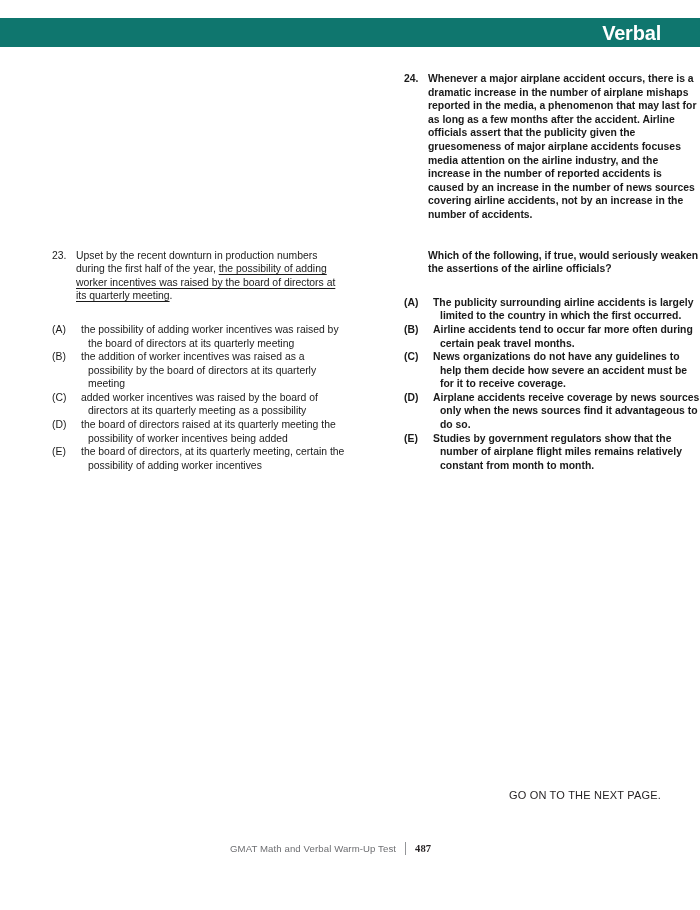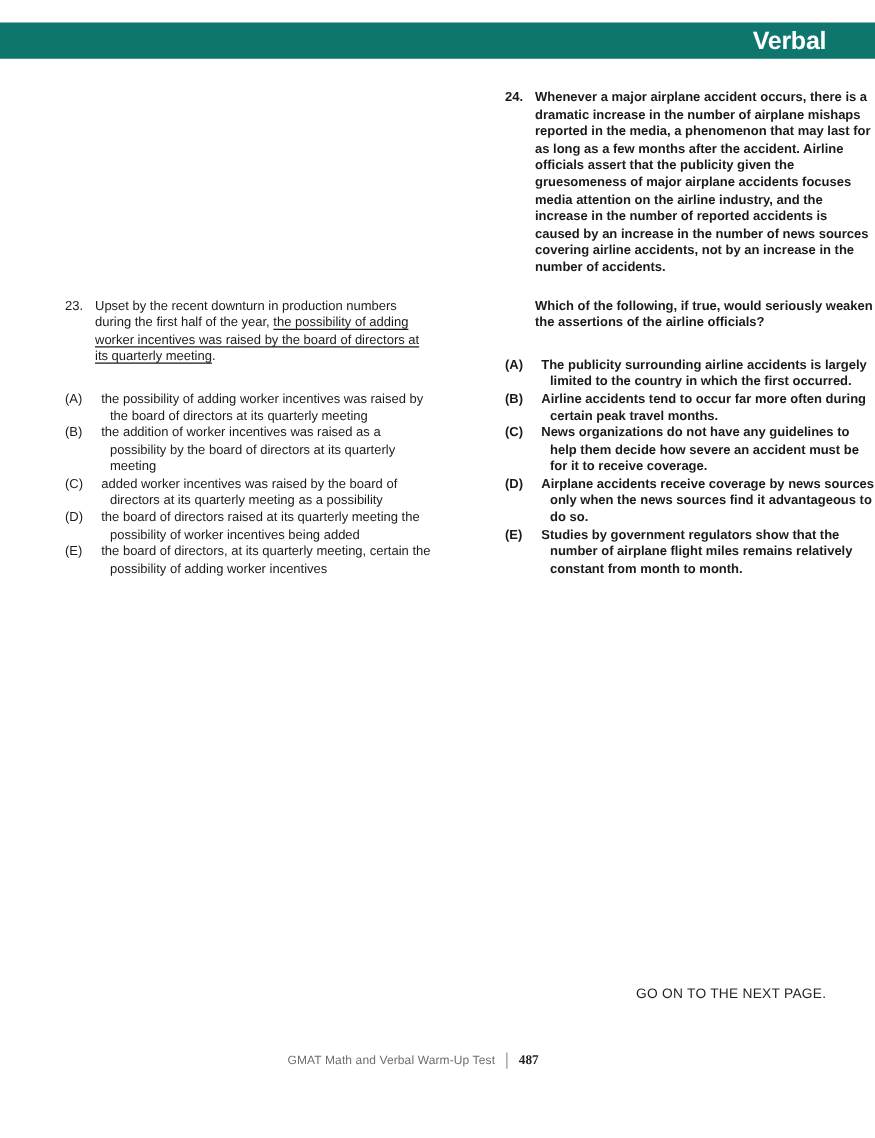--- a/index.html
+++ b/index.html
@@ -68,21 +68,21 @@
   .q-text {
     flex: 1 1 auto;
     text-align: left;
   }
   .q-text .underlined {
     text-decoration: underline;
     text-underline-offset: 2px;
   }
 
   .prompt {
-    margin-top: 17px;
+    margin-top: 27px;
     margin-left: 24px;
   }
 
   
   .choices {
     margin-top: 20px;
   }
   .choice {
     display: flex;
     align-items: flex-start;

